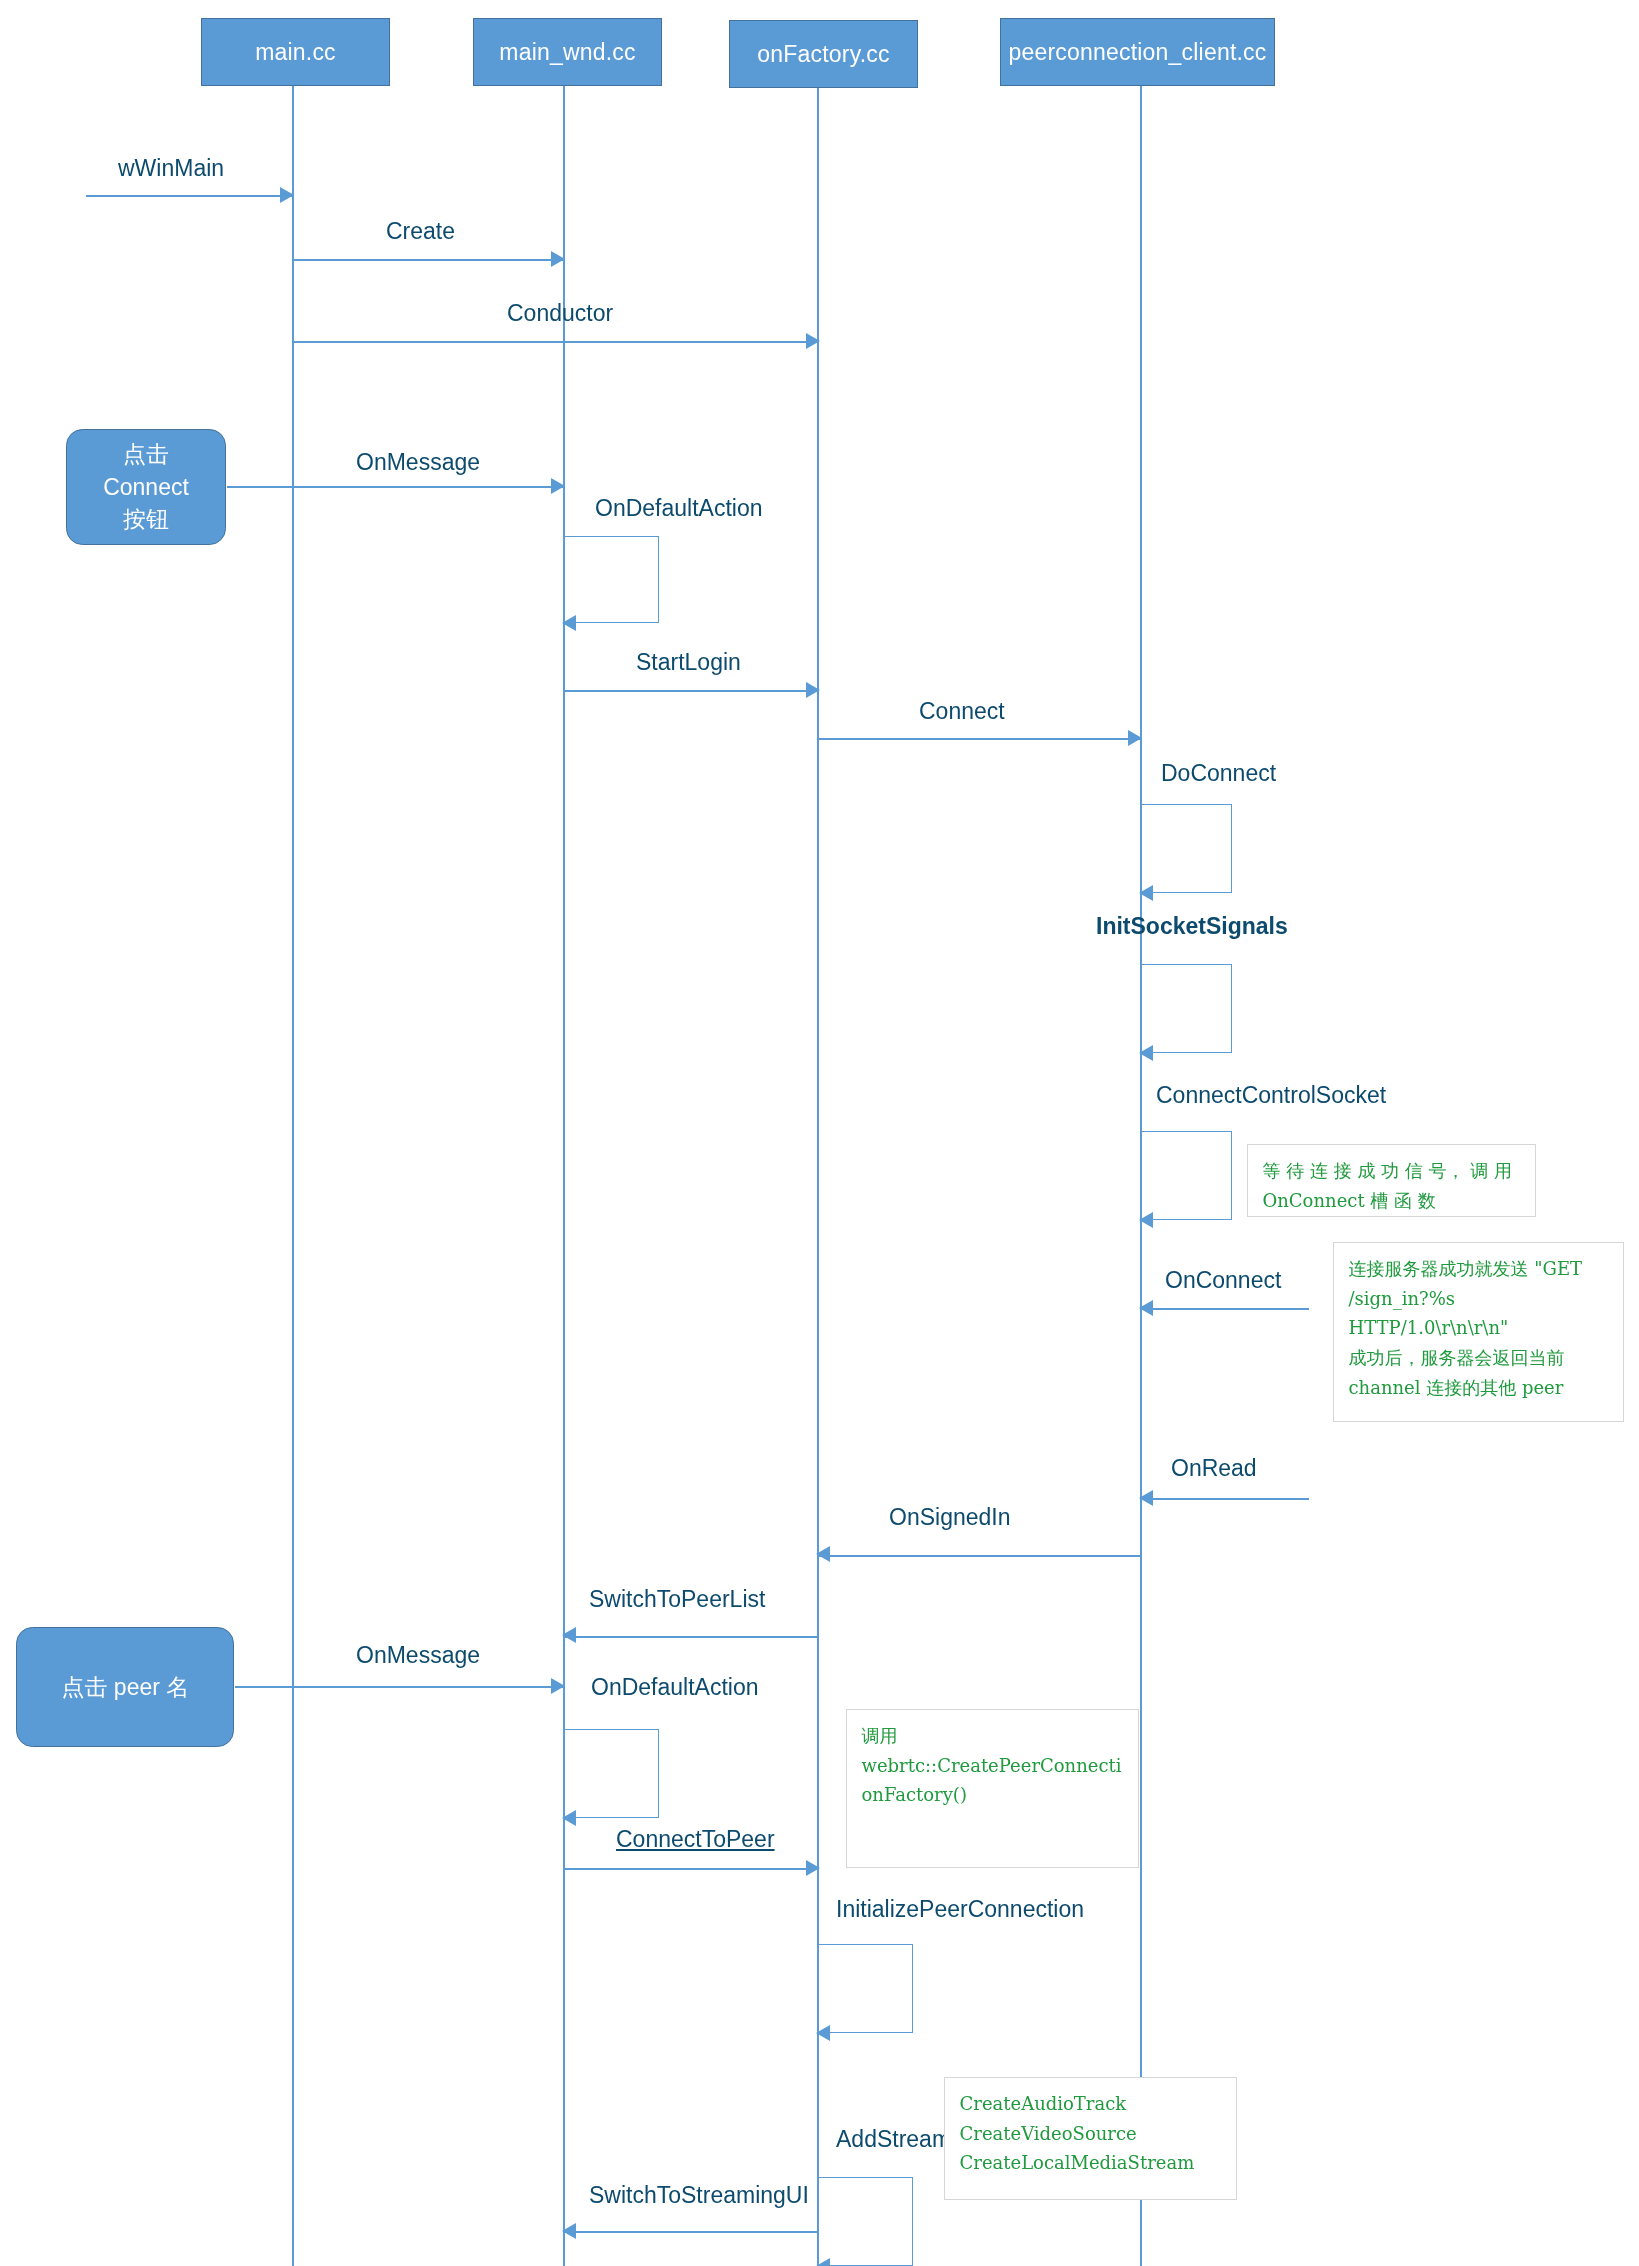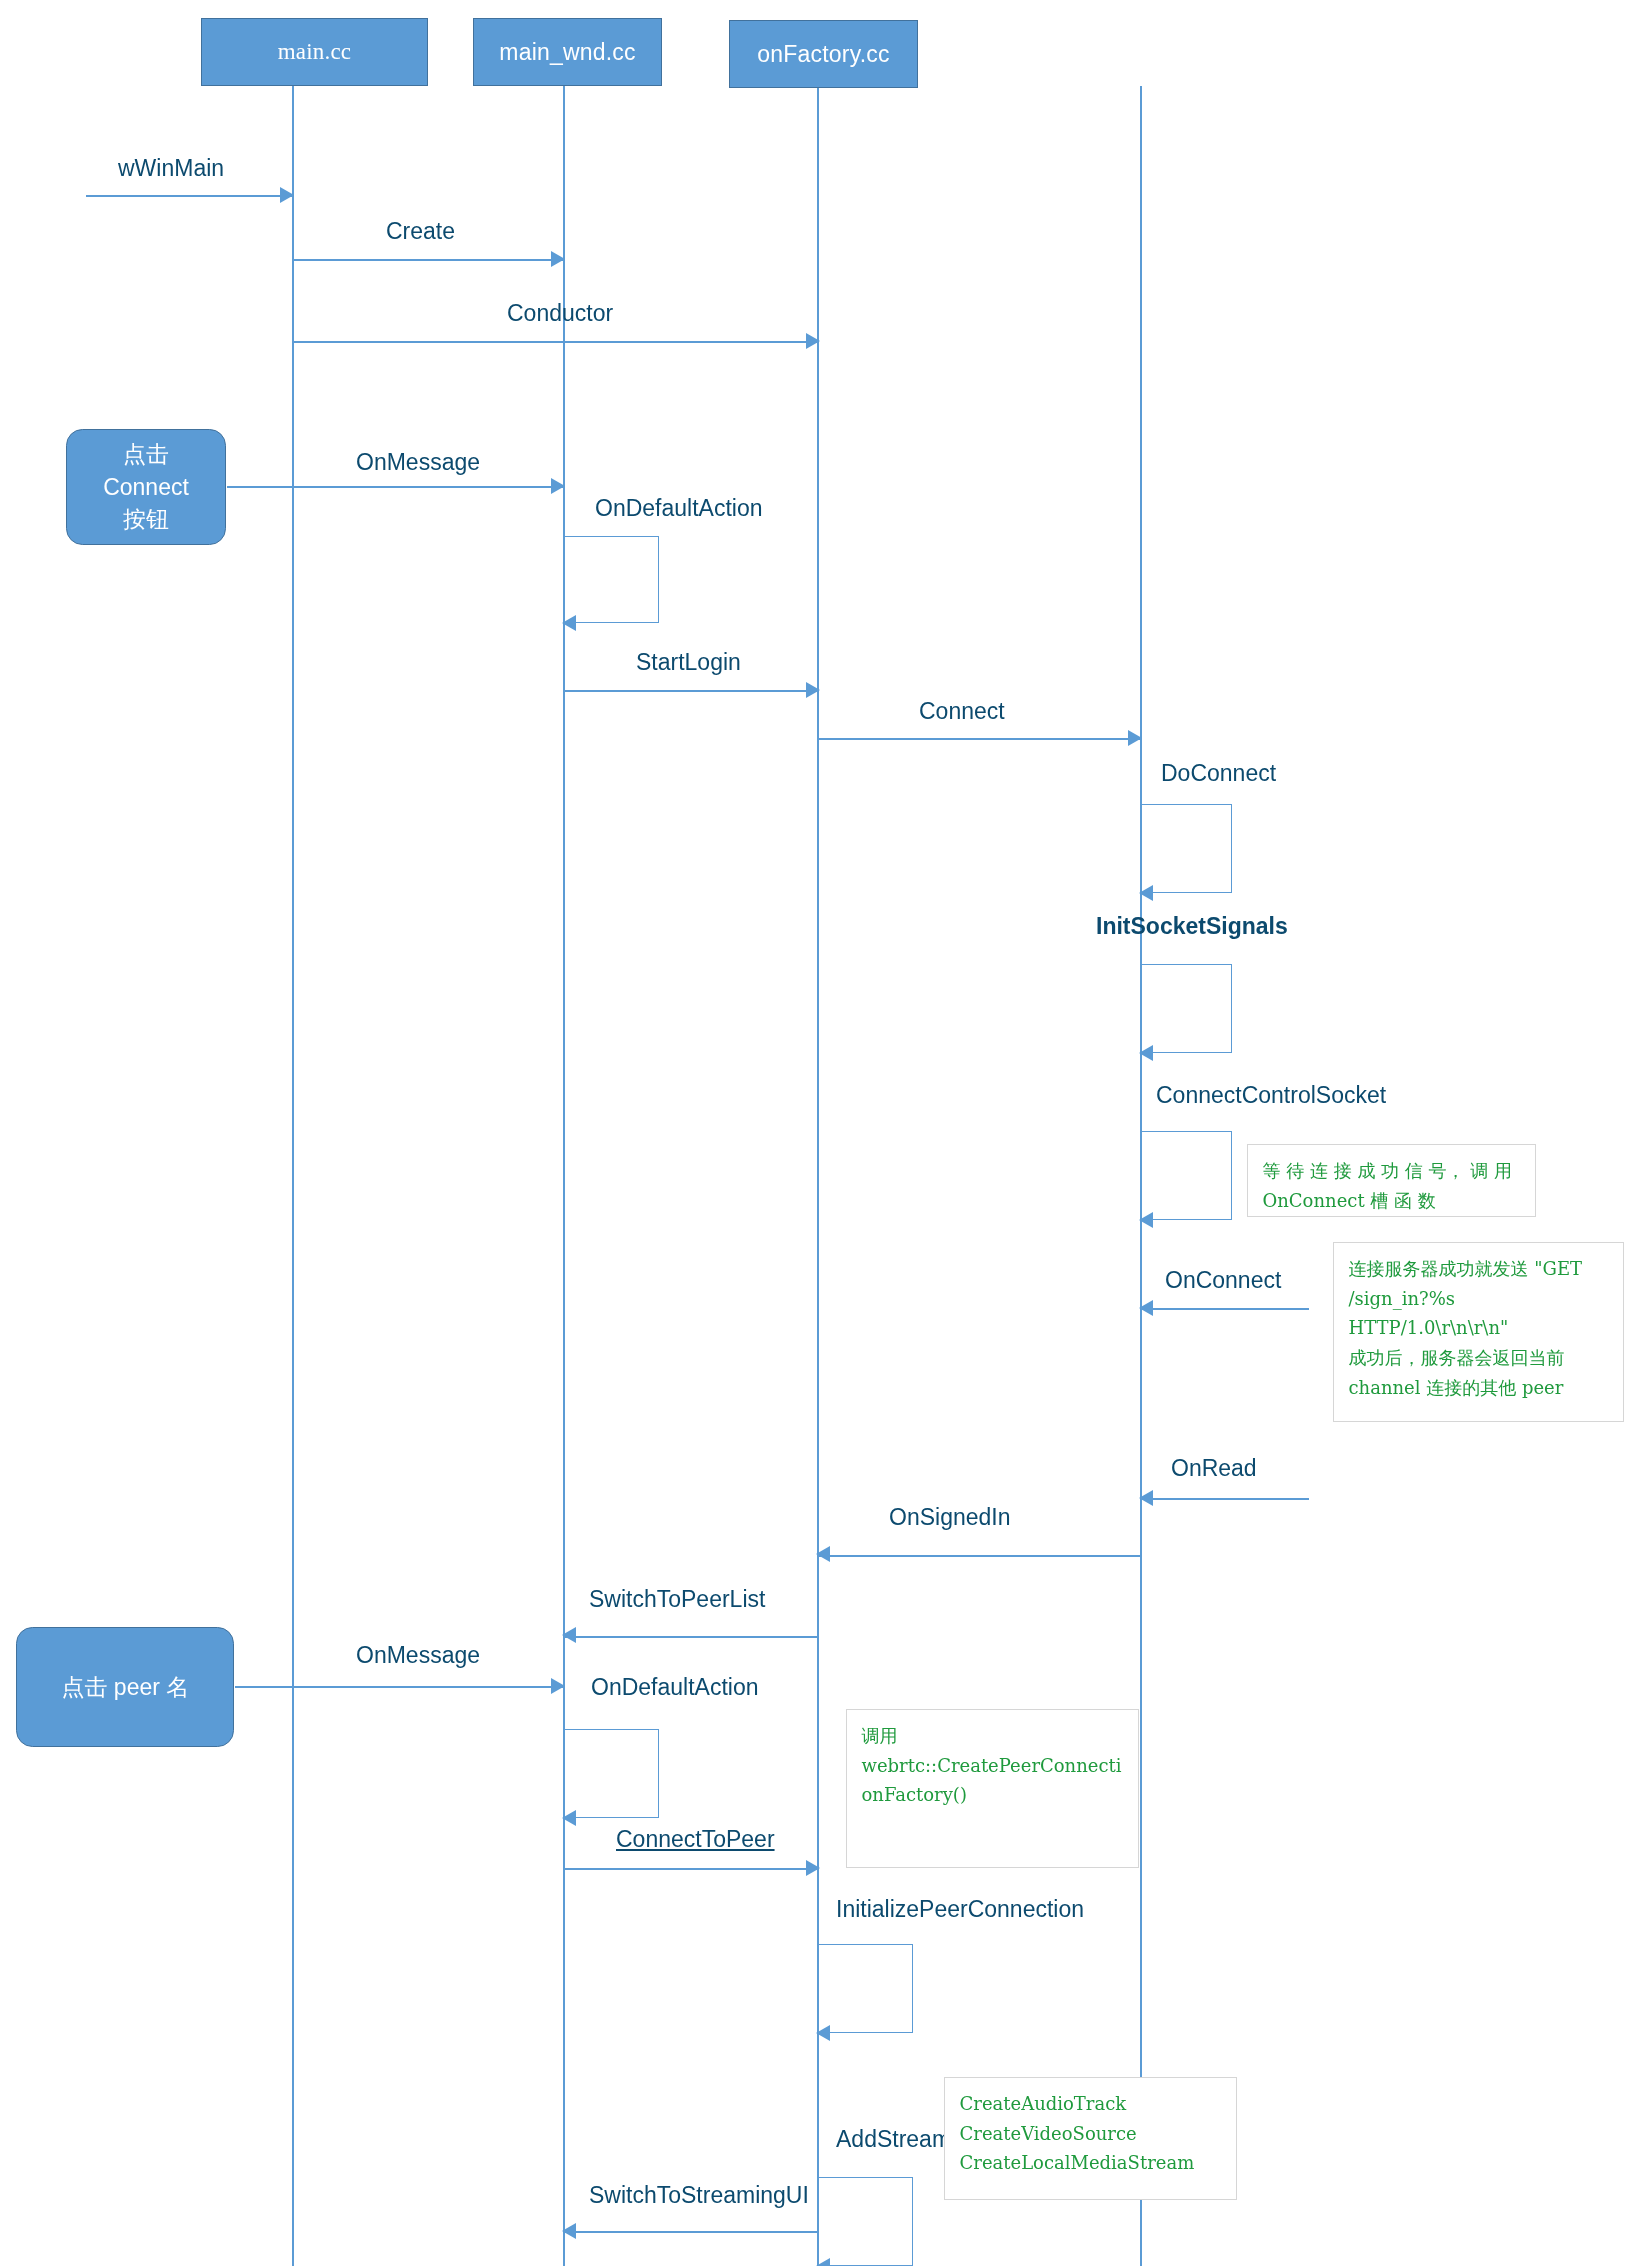--- a/index.html
+++ b/index.html
@@ -110,28 +110,31 @@
   }
 </style>
 </head>
 <body>
 
 <div id="canvas">
     <div class="lifeline" style="left: 292px; top: 86px; height: 2180px;"></div>
     <div class="lifeline" style="left: 563px; top: 86px; height: 2180px;"></div>
     <div class="lifeline" style="left: 817px; top: 88px; height: 2178px;"></div>
     <div class="lifeline" style="left: 1140px; top: 86px; height: 2180px;"></div>
-    <div class="actor-box" style="left: 201px; top: 18px; width: 227px; height: 68px; font-family: Liberation Serif, serif;">
+    <div class="actor-box" style="left: 201px; top: 18px; width: 189px; height: 68px;">
       <span>main.cc</span>
     </div>
     <div class="actor-box" style="left: 473px; top: 18px; width: 189px; height: 68px;">
       <span>main_wnd.cc</span>
     </div>
     <div class="actor-box" style="left: 729px; top: 20px; width: 189px; height: 68px;">
       <span>onFactory.cc</span>
+    </div>
+    <div class="actor-box" style="left: 1000px; top: 18px; width: 275px; height: 68px;">
+      <span>peerconnection_client.cc</span>
     </div>
     <div class="selfcall" style="left: 564px; top: 536px; width: 95px; height: 87px;"></div>
     <div class="arrow-head left" style="left: 562px; top: 615px;"></div>
     <div class="msg-label" style="left: 595px; top: 495px;">OnDefaultAction</div>
     <div class="selfcall" style="left: 1141px; top: 804px; width: 91px; height: 89px;"></div>
     <div class="arrow-head left" style="left: 1139px; top: 885px;"></div>
     <div class="msg-label" style="left: 1161px; top: 760px;">DoConnect</div>
     <div class="selfcall" style="left: 1141px; top: 964px; width: 91px; height: 89px;"></div>
     <div class="arrow-head left" style="left: 1139px; top: 1045px;"></div>
     <div class="msg-label" style="left: 1096px; top: 913px; font-weight: bold;">InitSocketSignals</div>

